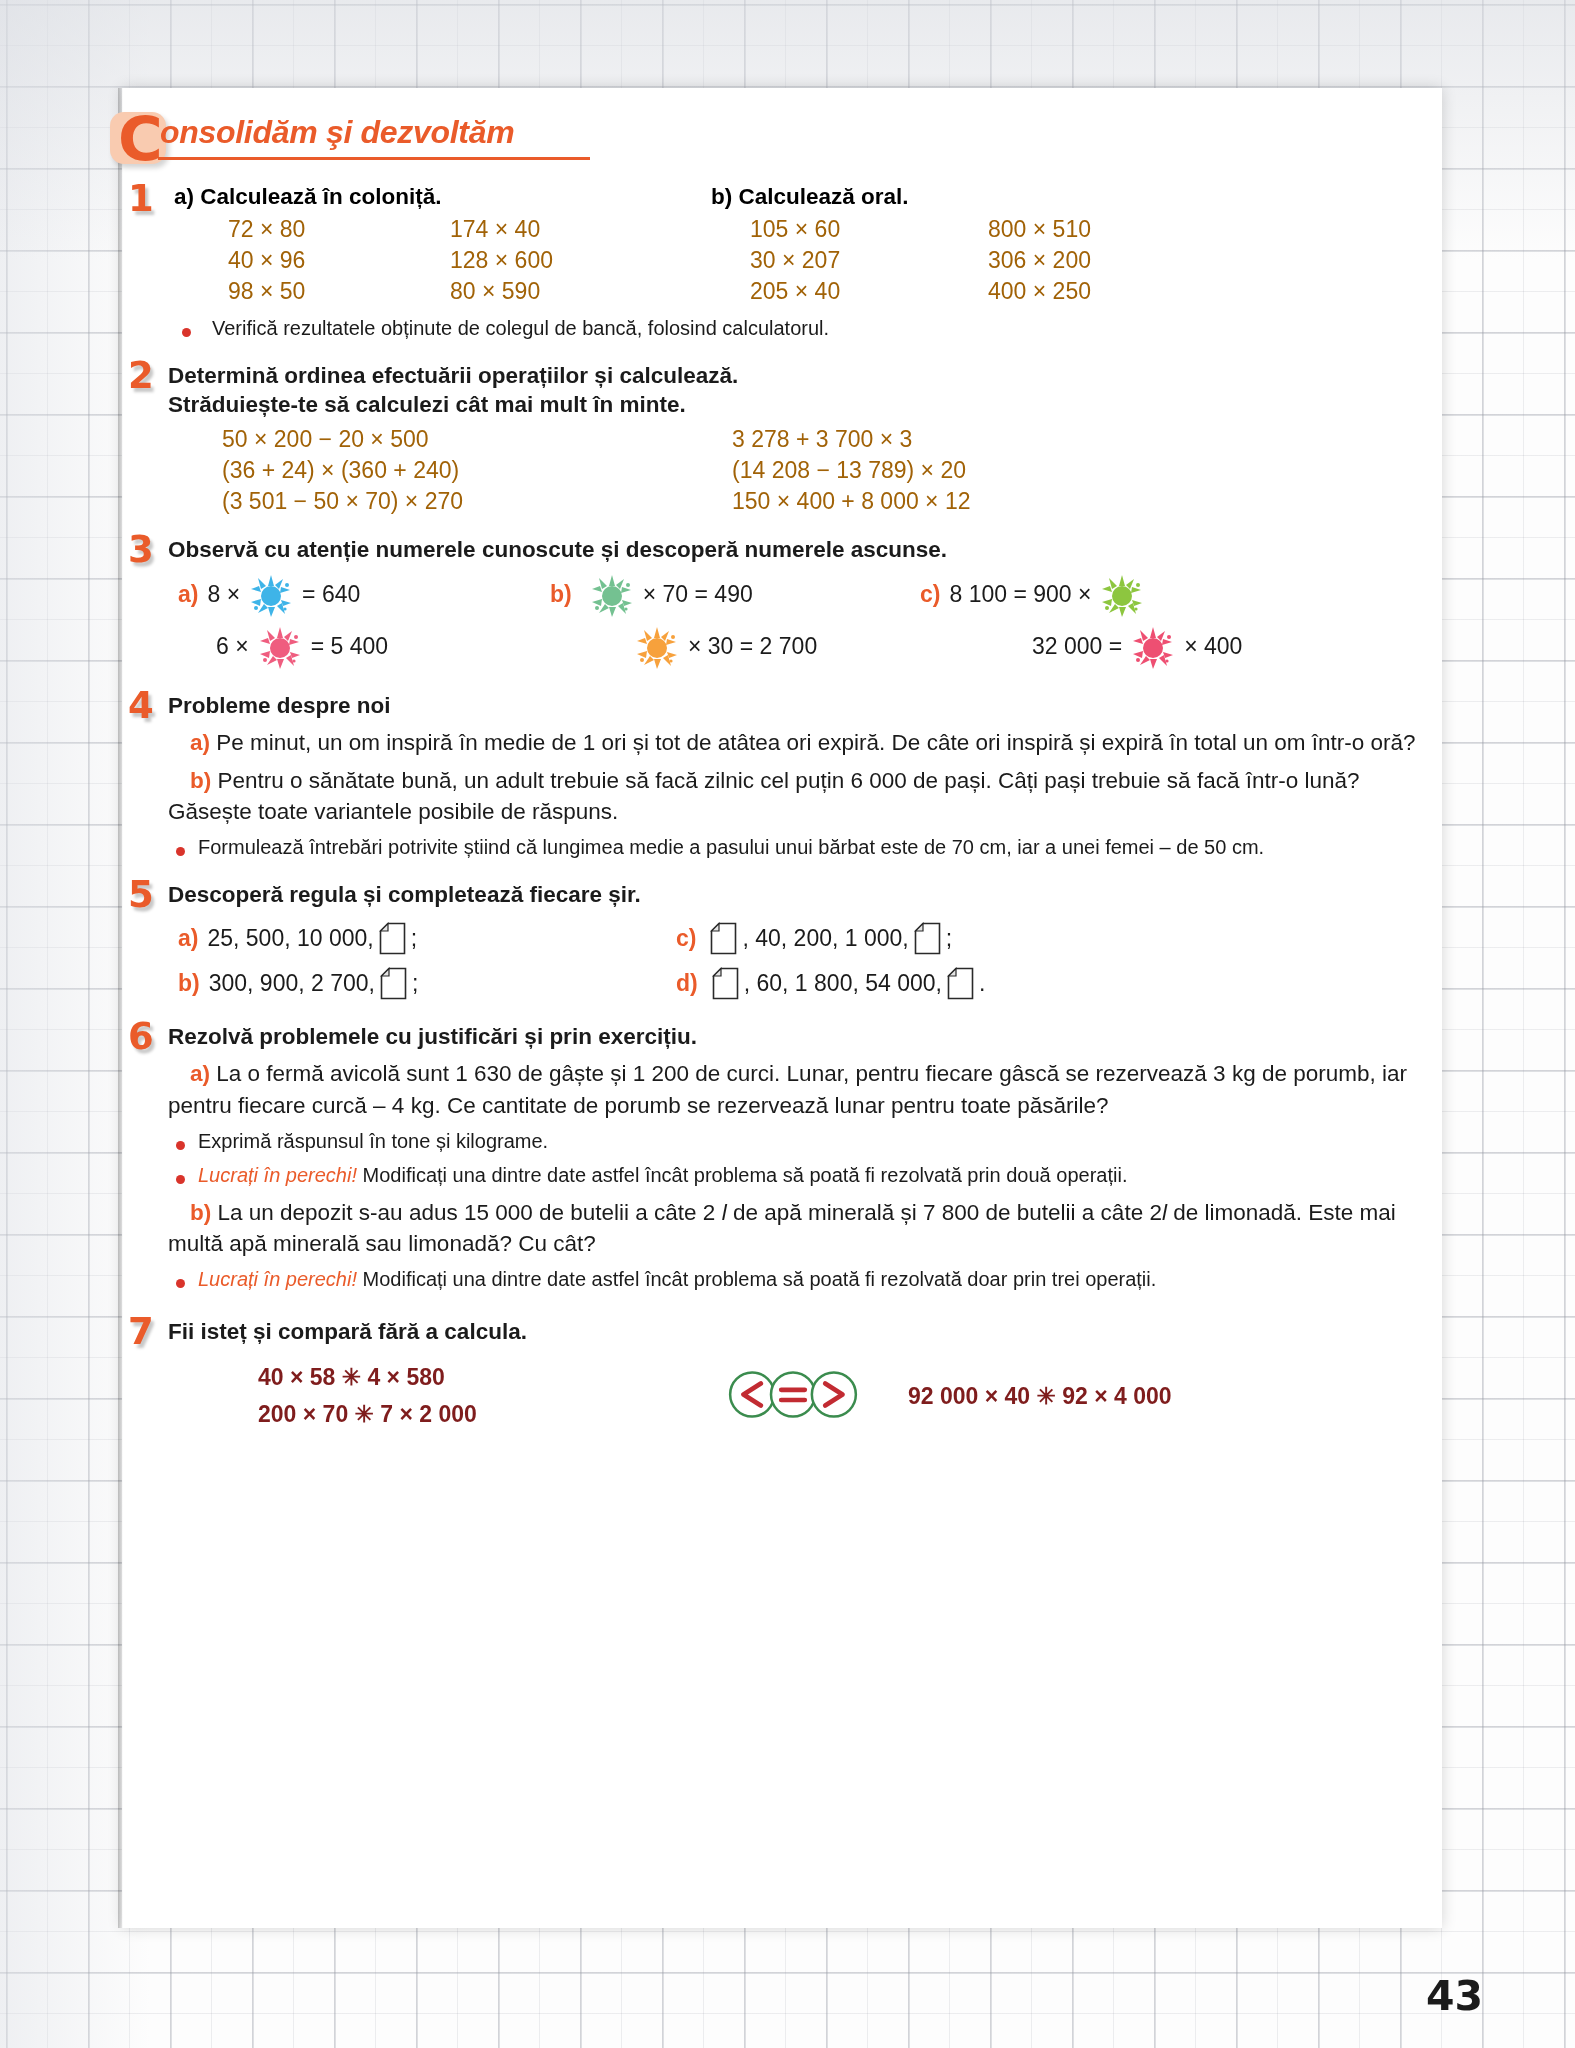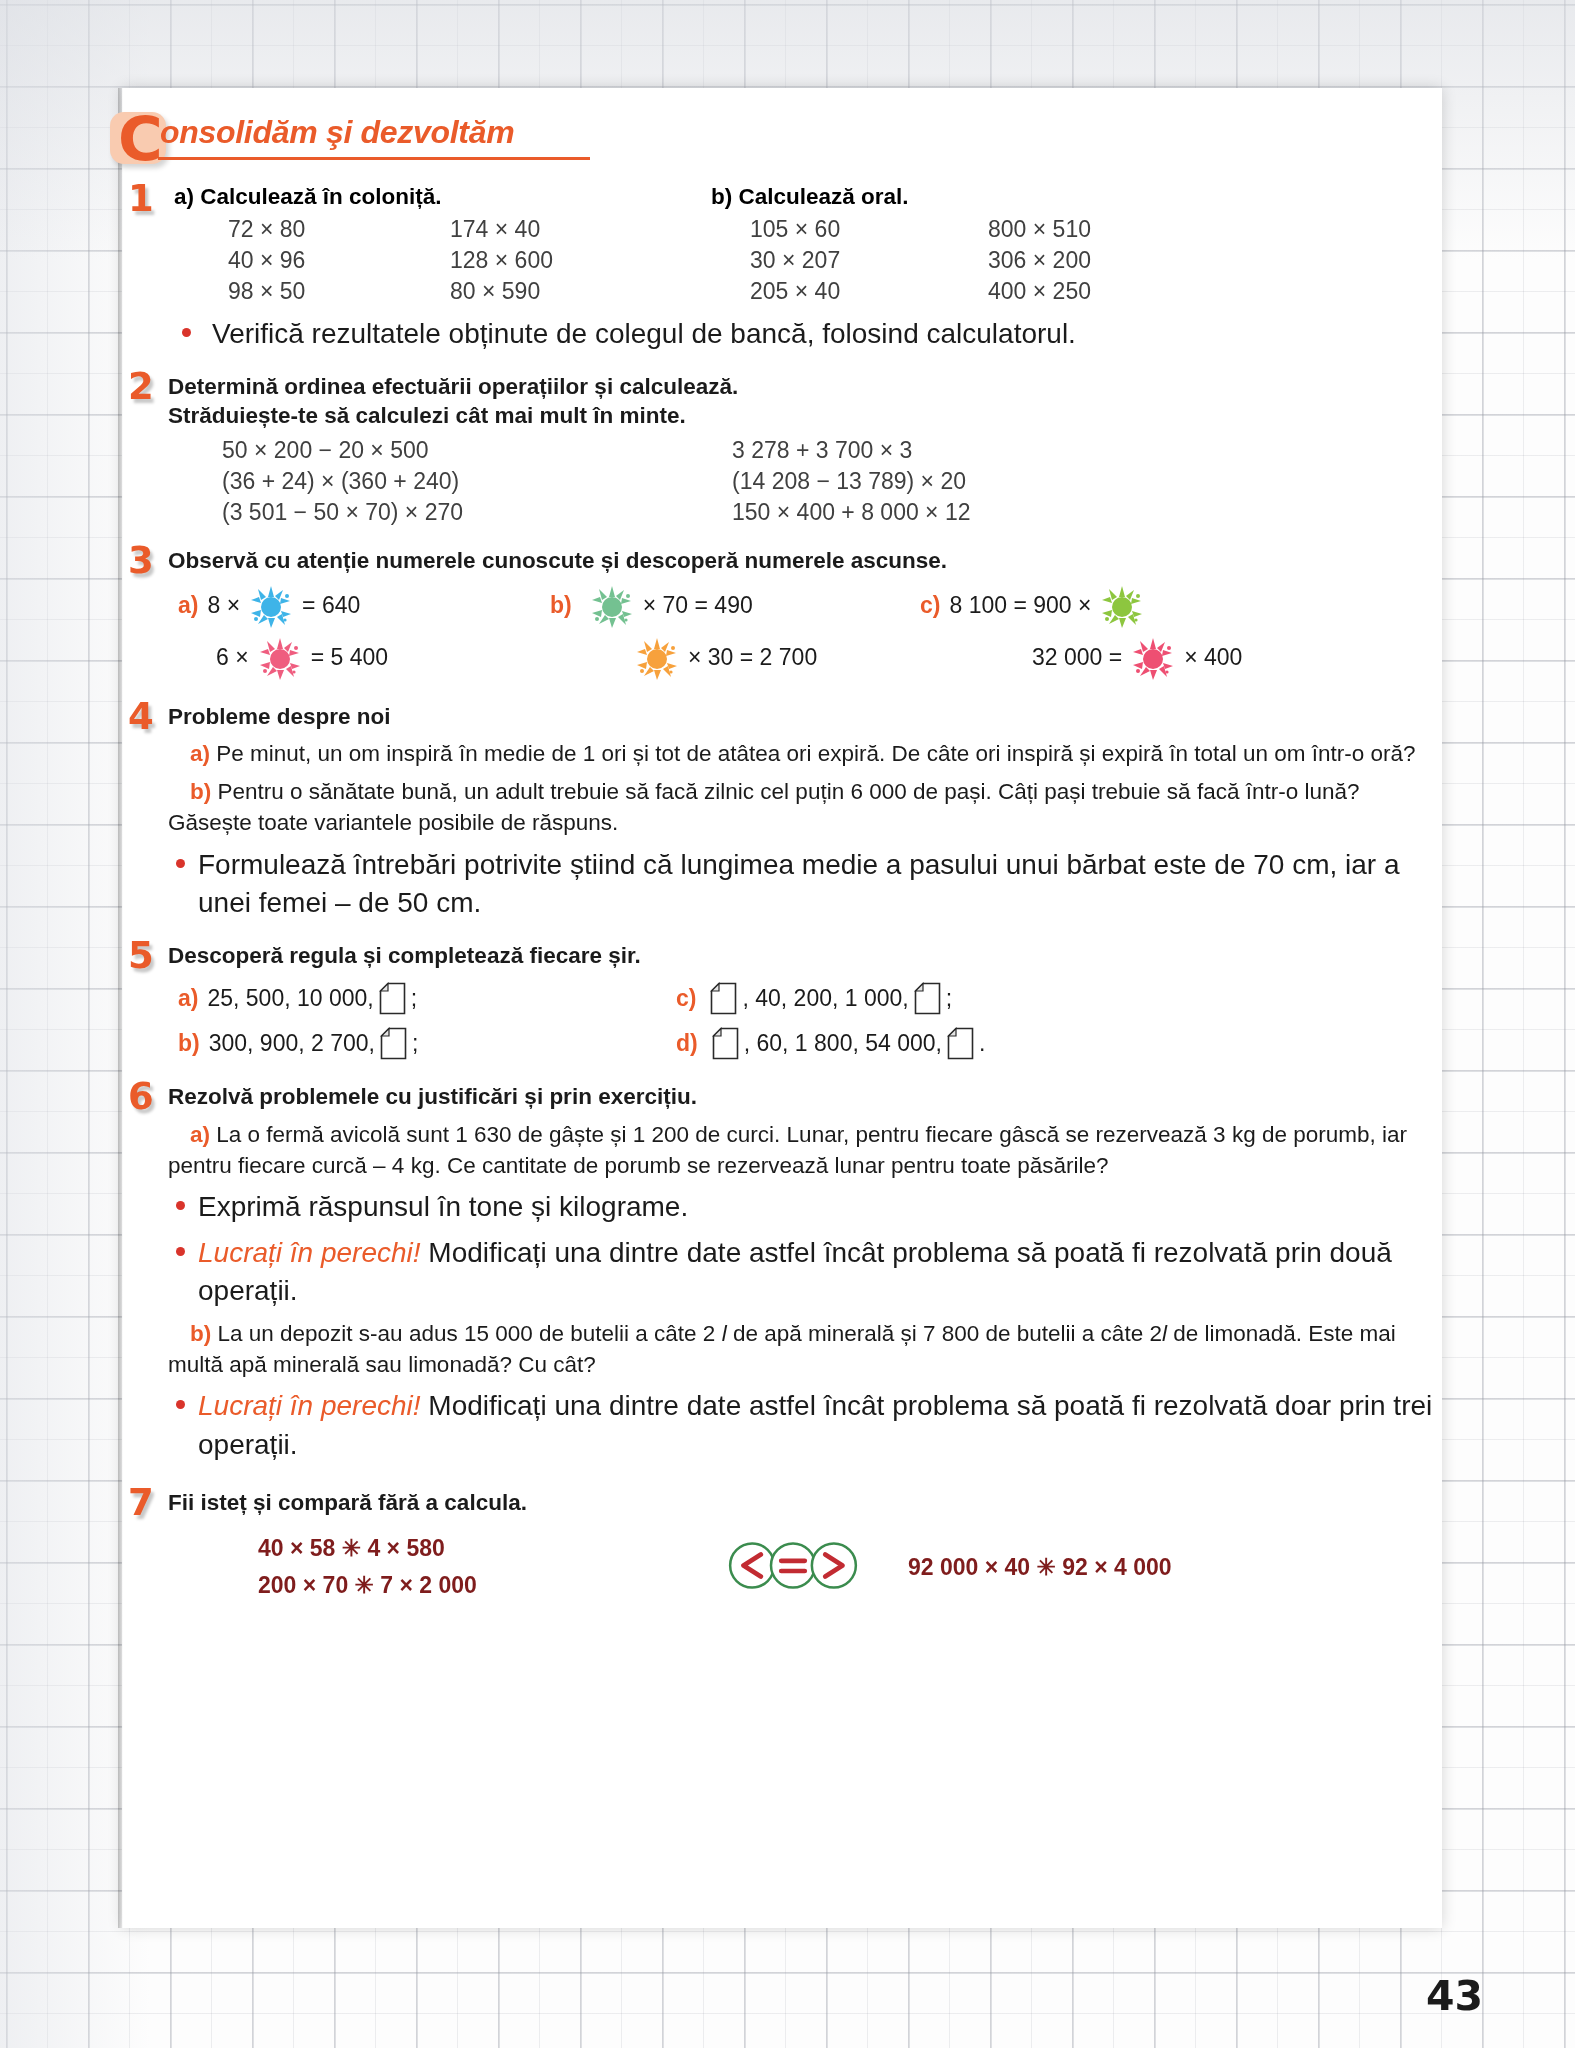--- a/index.html
+++ b/index.html
@@ -147,21 +147,21 @@
     font-weight: bold;
   }
   .indent {
     text-indent: 22px;
   }
 
   
   .bullet-line {
     position: relative;
     padding-left: 30px;
-    font-size: 28px;
+    font-size: 20px;
     color: #1b1b1b;
     line-height: 1.38;
     margin-top: 7px;
   }
   .bullet-line::before {
     content: "";
     position: absolute;
     left: 8px;
     top: 13px;
     width: 9px;
@@ -172,21 +172,21 @@
   .pairs-tag {
     color: #ea5b2a;
     font-weight: normal;
     font-style: italic;
   }
 
   
   .math-row {
     display: flex;
     font-size: 23px;
-    color: #404040;
+    color: #a16207;
     margin-top: 4px;
   }
   .math-col {
     white-space: nowrap;
   }
   .ex1-grid { margin-top: 6px; }
   .ex1-grid .math-row > .math-col:nth-child(1) { width: 222px; padding-left: 54px; }
   .ex1-grid .math-row > .math-col:nth-child(2) { width: 300px; }
   .ex1-grid .math-row > .math-col:nth-child(3) { width: 238px; }
   .ex1-grid .math-row > .math-col:nth-child(4) { width: 200px; }

